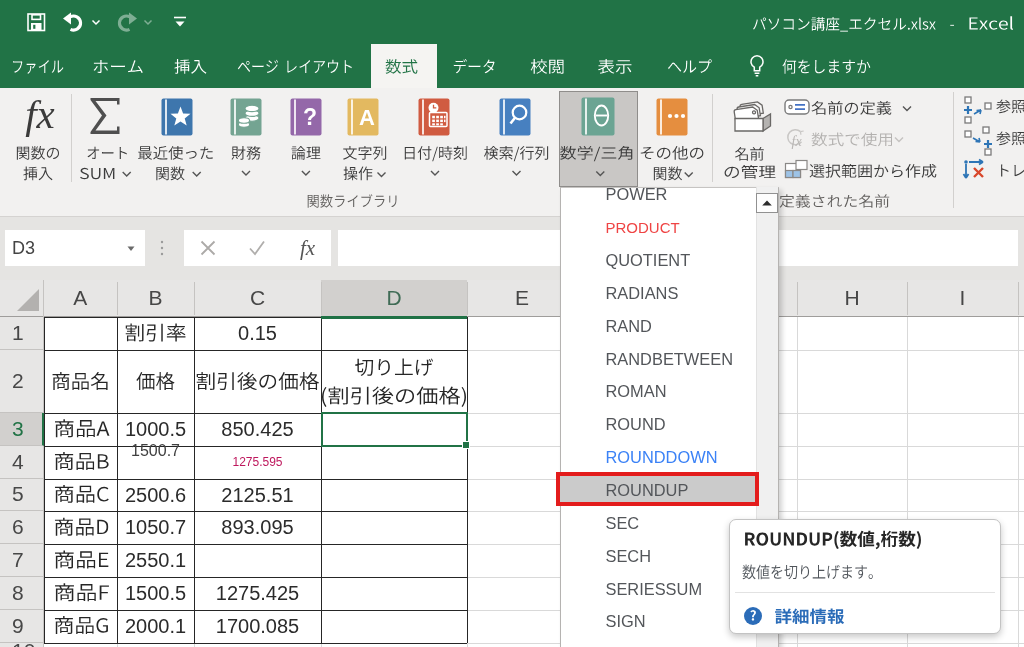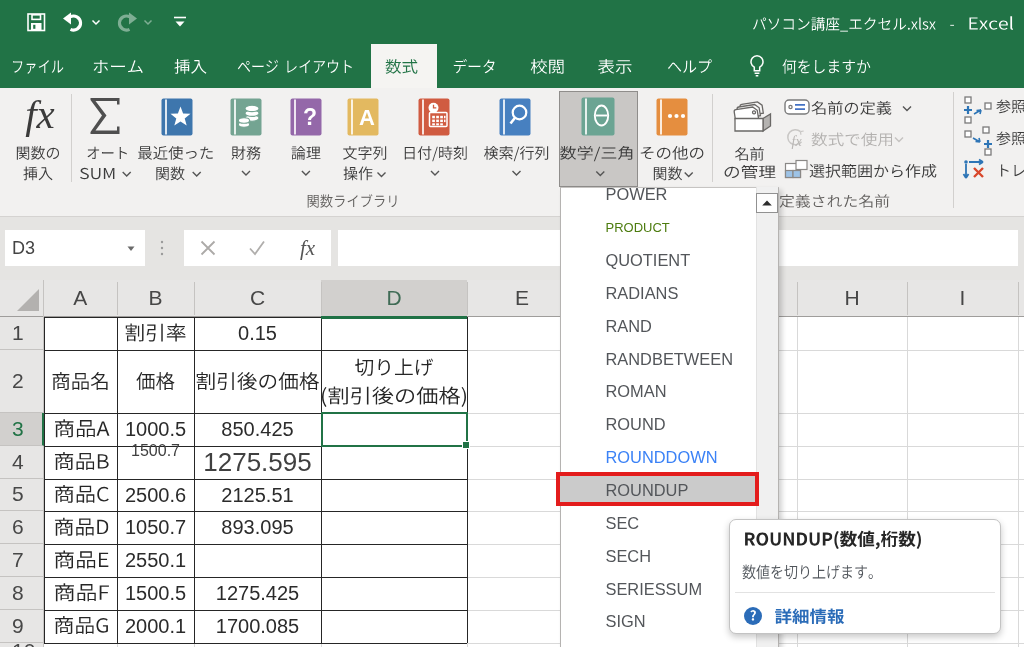--- a/index.html
+++ b/index.html
@@ -277,38 +277,38 @@
 
 <div class="abs" style="left:194px;top:321.2px;width:127px;height:24px;font-size:20px;color:#2b2b2b;display:flex;align-items:center;justify-content:center">0.15</div>
 <div class="abs" style="left:117px;top:417.4px;width:77px;height:24px;font-size:20px;color:#2b2b2b;display:flex;align-items:center;justify-content:center">1000.5</div>
 <div class="abs" style="left:117px;top:439px;width:77px;height:24px;font-size:16px;color:#404040;display:flex;align-items:center;justify-content:center">1500.7</div>
 <div class="abs" style="left:117px;top:483.0px;width:77px;height:24px;font-size:20px;color:#2b2b2b;display:flex;align-items:center;justify-content:center">2500.6</div>
 <div class="abs" style="left:117px;top:515.8px;width:77px;height:24px;font-size:20px;color:#2b2b2b;display:flex;align-items:center;justify-content:center">1050.7</div>
 <div class="abs" style="left:117px;top:548.6px;width:77px;height:24px;font-size:20px;color:#2b2b2b;display:flex;align-items:center;justify-content:center">2550.1</div>
 <div class="abs" style="left:117px;top:581.4px;width:77px;height:24px;font-size:20px;color:#2b2b2b;display:flex;align-items:center;justify-content:center">1500.5</div>
 <div class="abs" style="left:117px;top:614.2px;width:77px;height:24px;font-size:20px;color:#2b2b2b;display:flex;align-items:center;justify-content:center">2000.1</div>
 <div class="abs" style="left:194px;top:417.4px;width:127px;height:24px;font-size:20px;color:#2b2b2b;display:flex;align-items:center;justify-content:center">850.425</div>
-<div class="abs" style="left:194px;top:450.2px;width:127px;height:24px;font-size:26px;color:#404040;display:flex;align-items:center;justify-content:center">1275.595</div>
+<div class="abs" style="left:194px;top:450.2px;width:127px;height:24px;font-size:12px;color:#be185d;display:flex;align-items:center;justify-content:center">1275.595</div>
 <div class="abs" style="left:194px;top:483.0px;width:127px;height:24px;font-size:20px;color:#2b2b2b;display:flex;align-items:center;justify-content:center">2125.51</div>
 <div class="abs" style="left:194px;top:515.8px;width:127px;height:24px;font-size:20px;color:#2b2b2b;display:flex;align-items:center;justify-content:center">893.095</div>
 <div class="abs" style="left:194px;top:581.4px;width:127px;height:24px;font-size:20px;color:#2b2b2b;display:flex;align-items:center;justify-content:center">1275.425</div>
 <div class="abs" style="left:194px;top:614.2px;width:127px;height:24px;font-size:20px;color:#2b2b2b;display:flex;align-items:center;justify-content:center">1700.085</div>
 
 <div class="abs" style="left:320.5px;top:411.5px;width:147px;height:35px;border:2.5px solid #217346;background:transparent"></div>
 <div class="abs" style="left:462px;top:441px;width:8px;height:8px;background:#217346;border:1.5px solid #fff"></div>
 
 <div class="abs" style="left:560px;top:186.5px;width:218.5px;height:461px;background:#fff;border:1px solid #b5b3b1;border-top:none;box-shadow:3px 3px 5px rgba(0,0,0,0.18);border-top:1px solid #c6c4c2"></div>
 <div class="abs" style="left:755.5px;top:186.5px;width:22px;height:461px;background:#f0f0f0;border-left:1px solid #e2e2e2"></div>
 <div class="abs" style="left:755.5px;top:192.5px;width:22.5px;height:20px;background:#fdfdfd;border:1px solid #919191"></div>
 <svg class="abs" style="left:759px;top:197px" width="16" height="12" viewBox="0 0 16 12">
       <path d="M3.2 8.5 L8 3.5 L12.8 8.5 Z" fill="#2b2b2b"></path>
     </svg>
 <div class="abs" style="left:555.7px;top:471.8px;width:203px;height:34px;background:#cbcbcb;border:4px solid #e31c1c"></div>
 <div class="abs" style="left:605.5px;top:183.7px;width:150px;height:22px;font-size:16.4px;color:#53565a;display:flex;align-items:center">POWER</div>
-<div class="abs" style="left:605.5px;top:216.6px;width:166px;height:22px;font-size:13px;color:#4d7c0f;display:flex;align-items:center">PRODUCT</div>
+<div class="abs" style="left:605.5px;top:216.6px;width:166px;height:22px;font-size:15px;color:#ef4444;display:flex;align-items:center">PRODUCT</div>
 <div class="abs" style="left:605.5px;top:249.4px;width:150px;height:22px;font-size:16.4px;color:#53565a;display:flex;align-items:center">QUOTIENT</div>
 <div class="abs" style="left:605.5px;top:282.3px;width:150px;height:22px;font-size:16.4px;color:#53565a;display:flex;align-items:center">RADIANS</div>
 <div class="abs" style="left:605.5px;top:315.1px;width:150px;height:22px;font-size:16.4px;color:#53565a;display:flex;align-items:center">RAND</div>
 <div class="abs" style="left:605.5px;top:348.0px;width:150px;height:22px;font-size:16.4px;color:#53565a;display:flex;align-items:center">RANDBETWEEN</div>
 <div class="abs" style="left:605.5px;top:380.9px;width:150px;height:22px;font-size:16.4px;color:#53565a;display:flex;align-items:center">ROMAN</div>
 <div class="abs" style="left:605.5px;top:413.7px;width:150px;height:22px;font-size:16.4px;color:#53565a;display:flex;align-items:center">ROUND</div>
 <div class="abs" style="left:605.5px;top:446.6px;width:150px;height:22px;font-size:16.4px;color:#3b82f6;display:flex;align-items:center">ROUNDDOWN</div>
 <div class="abs" style="left:605.5px;top:479.4px;width:150px;height:22px;font-size:16.4px;color:#53565a;display:flex;align-items:center">ROUNDUP</div>
 <div class="abs" style="left:605.5px;top:545.2px;width:150px;height:22px;font-size:16.4px;color:#53565a;display:flex;align-items:center">SECH</div>
 <div class="abs" style="left:605.5px;top:512.3px;width:150px;height:22px;font-size:16.4px;color:#53565a;display:flex;align-items:center">SEC</div>

